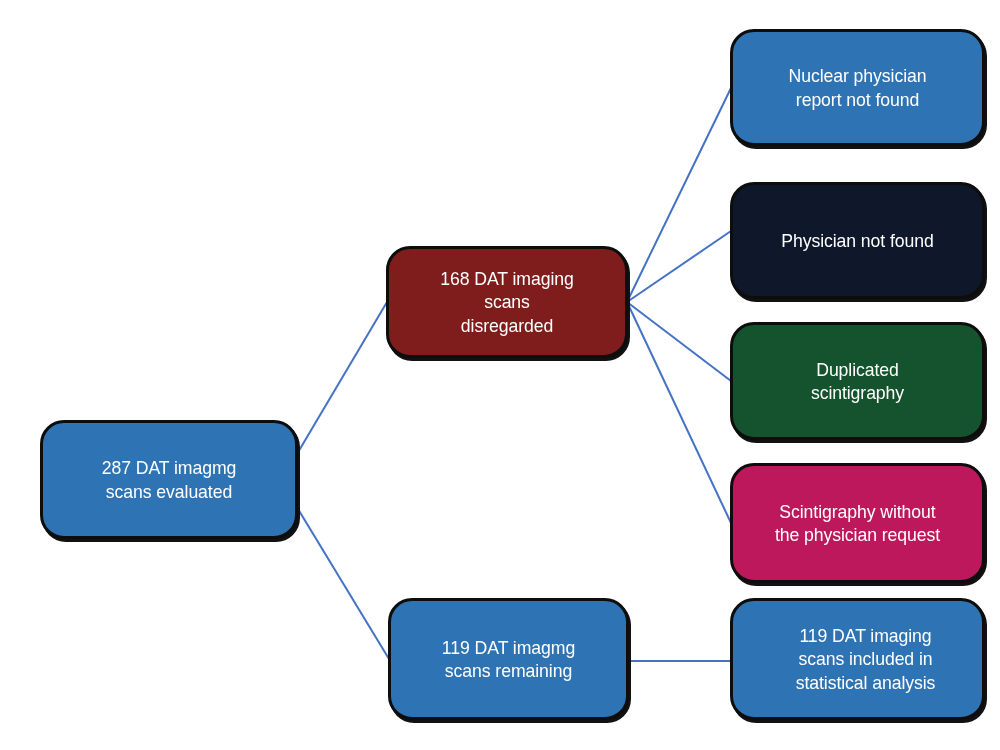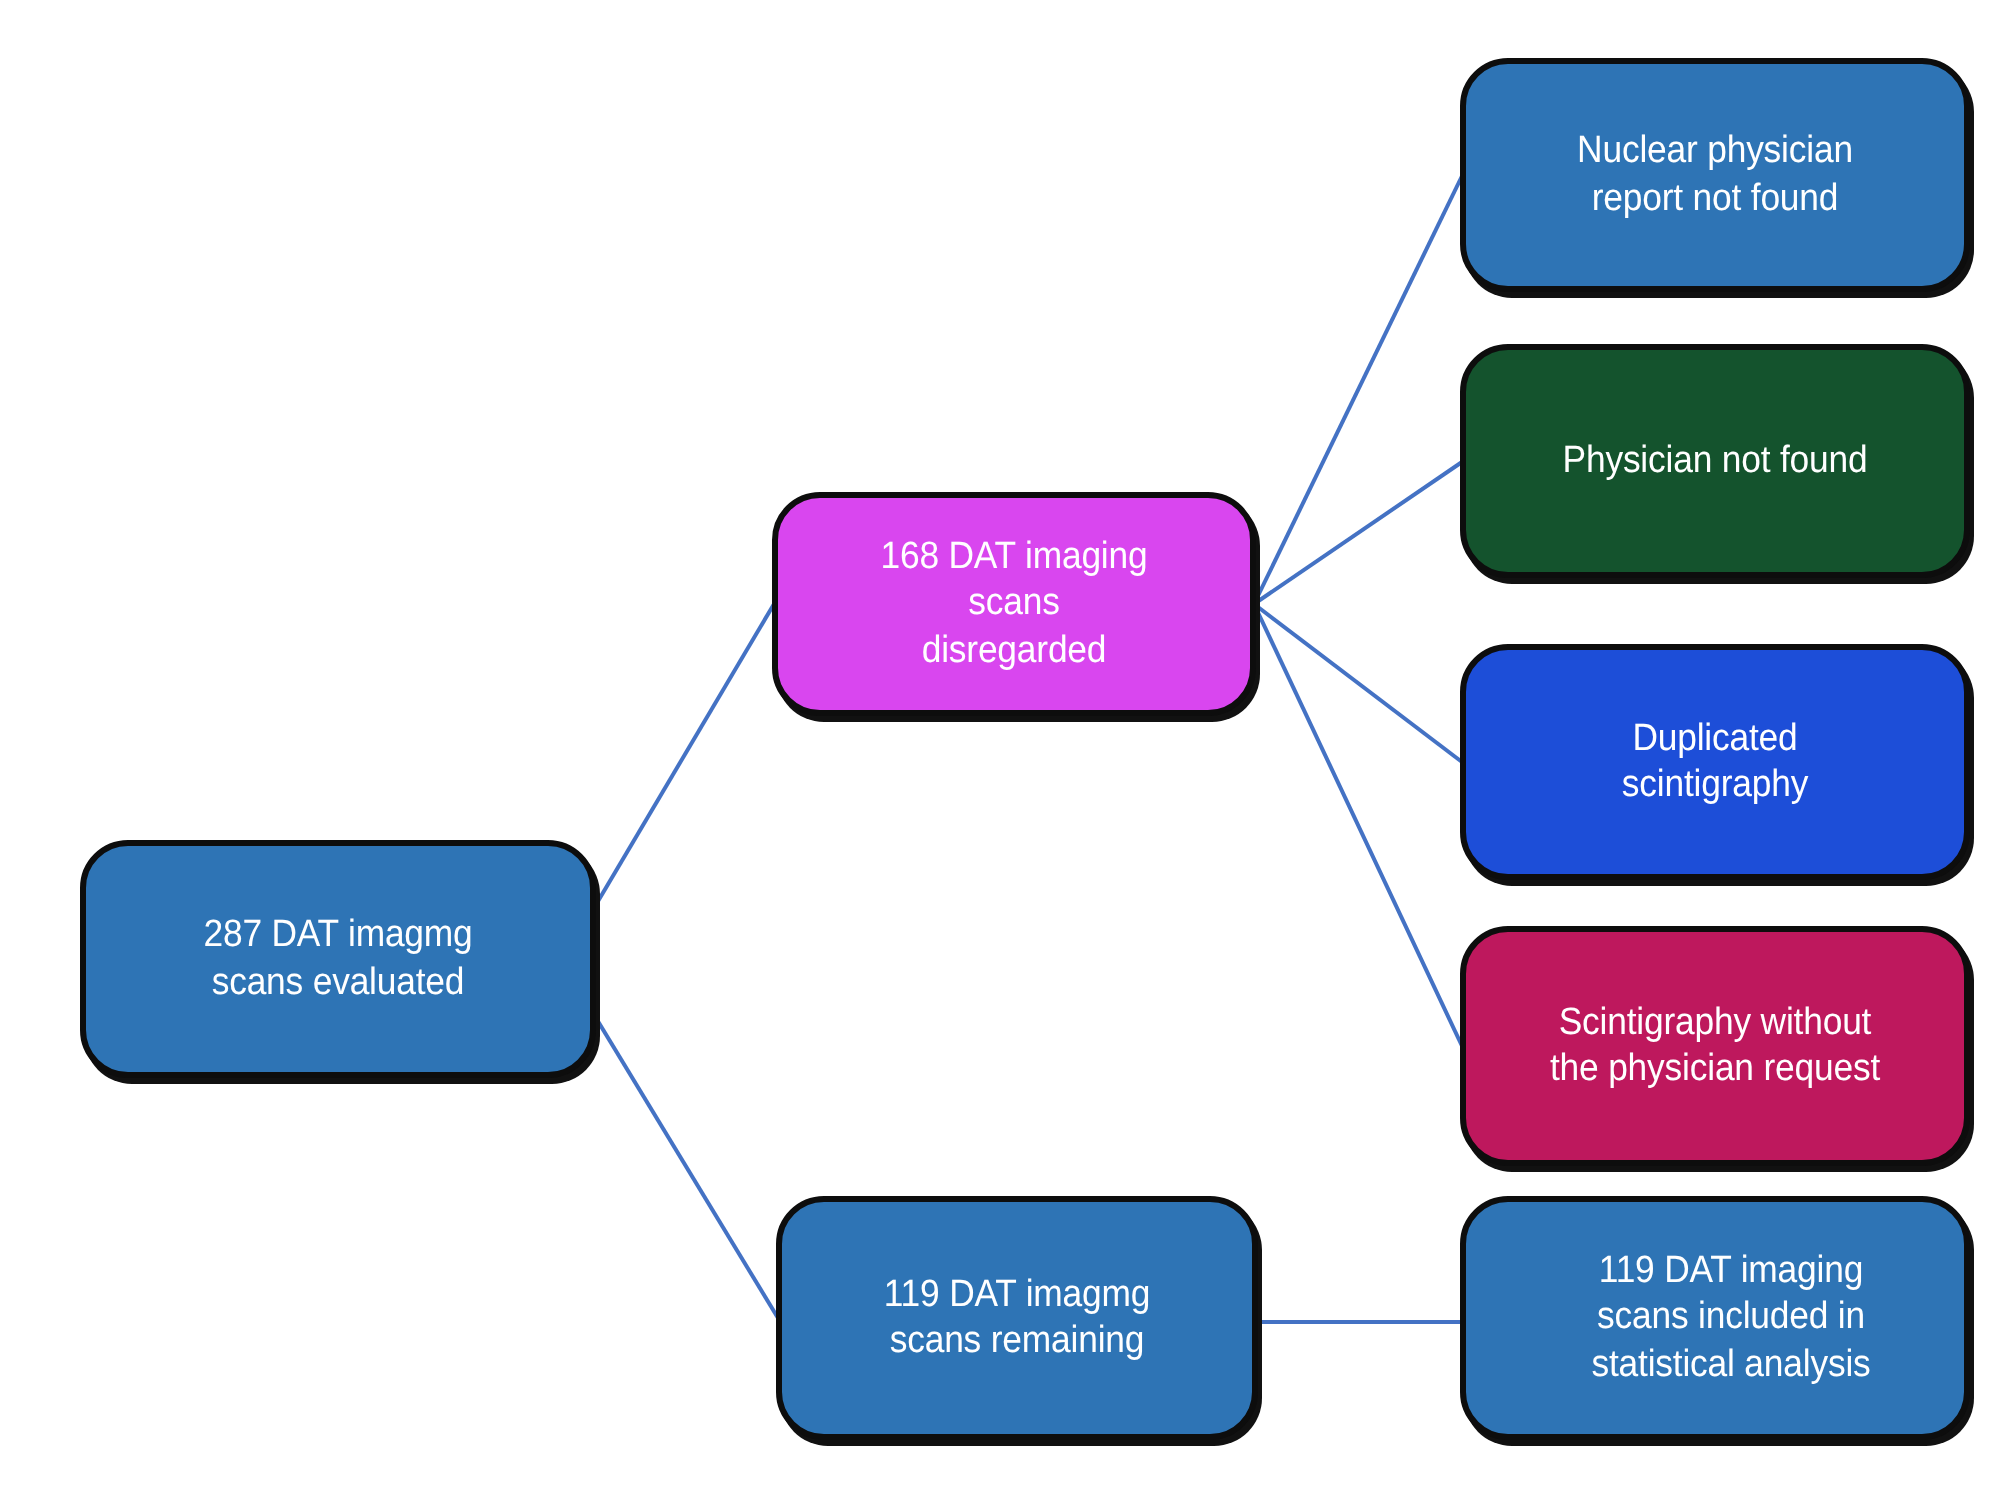--- a/index.html
+++ b/index.html
@@ -68,37 +68,37 @@
       <line x1="627" y1="302" x2="731" y2="381" stroke="#4472C4" stroke-width="2" stroke-linecap="butt"></line>
       <line x1="627" y1="302" x2="731" y2="523" stroke="#4472C4" stroke-width="2" stroke-linecap="butt"></line>
       <line x1="629" y1="661" x2="731" y2="661" stroke="#4472C4" stroke-width="2" stroke-linecap="butt"></line>
     </svg>
 
   <div id="node-layer">
       <div class="node" style="left: 40px; top: 420px; width: 258px; height: 119px; background: rgb(46, 116, 181); border-color: rgb(13, 13, 13);">
         <span class="node-label" style="color: rgb(255, 255, 255);">287 DAT imagmg
 scans evaluated</span>
       </div>
-      <div class="node" style="left: 386px; top: 246px; width: 242px; height: 112px; background: #d946ef; border-color: rgb(13, 13, 13);">
+      <div class="node" style="left: 386px; top: 246px; width: 242px; height: 112px; background: #7f1d1d; border-color: rgb(13, 13, 13);">
         <span class="node-label" style="color: rgb(255, 255, 255);">168 DAT imaging
 scans
 disregarded</span>
       </div>
       <div class="node" style="left: 388px; top: 598px; width: 241px; height: 122px; background: rgb(46, 116, 181); border-color: rgb(13, 13, 13);">
         <span class="node-label" style="color: rgb(255, 255, 255);">119 DAT imagmg
 scans remaining</span>
       </div>
       <div class="node" style="left: 730px; top: 29px; width: 255px; height: 117px; background: rgb(46, 116, 181); border-color: rgb(13, 13, 13);">
         <span class="node-label" style="color: rgb(255, 255, 255);">Nuclear physician
 report not found</span>
       </div>
-      <div class="node" style="left: 730px; top: 172px; width: 255px; height: 117px; background: #14532d; border-color: rgb(13, 13, 13);">
+      <div class="node" style="left: 730px; top: 182px; width: 255px; height: 117px; background: #0f172a; border-color: rgb(13, 13, 13);">
         <span class="node-label" style="color: rgb(255, 255, 255);">Physician not found</span>
       </div>
-      <div class="node" style="left: 730px; top: 322px; width: 255px; height: 118px; background: #1d4ed8; border-color: rgb(13, 13, 13);">
+      <div class="node" style="left: 730px; top: 322px; width: 255px; height: 118px; background: #14532d; border-color: rgb(13, 13, 13);">
         <span class="node-label" style="color: rgb(255, 255, 255);">Duplicated
 scintigraphy</span>
       </div>
       <div class="node" style="left: 730px; top: 463px; width: 255px; height: 120px; background: #be185d; border-color: rgb(13, 13, 13);">
         <span class="node-label" style="color: rgb(255, 255, 255);">Scintigraphy without
 the physician request</span>
       </div>
       <div class="node" style="left: 730px; top: 598px; width: 255px; height: 122px; background: rgb(46, 116, 181); border-color: rgb(13, 13, 13); padding-left: 16px;">
         <span class="node-label" style="color: rgb(255, 255, 255);">119 DAT imaging
 scans included in

